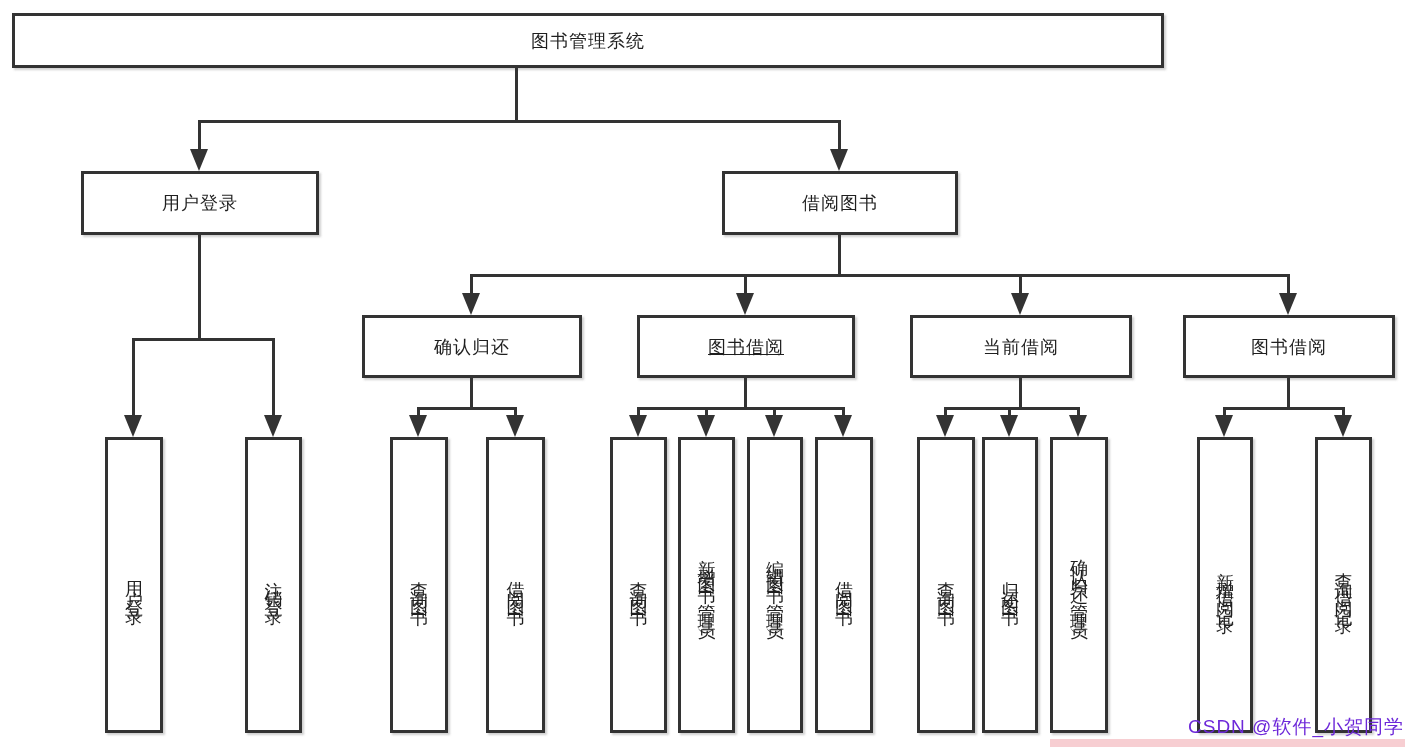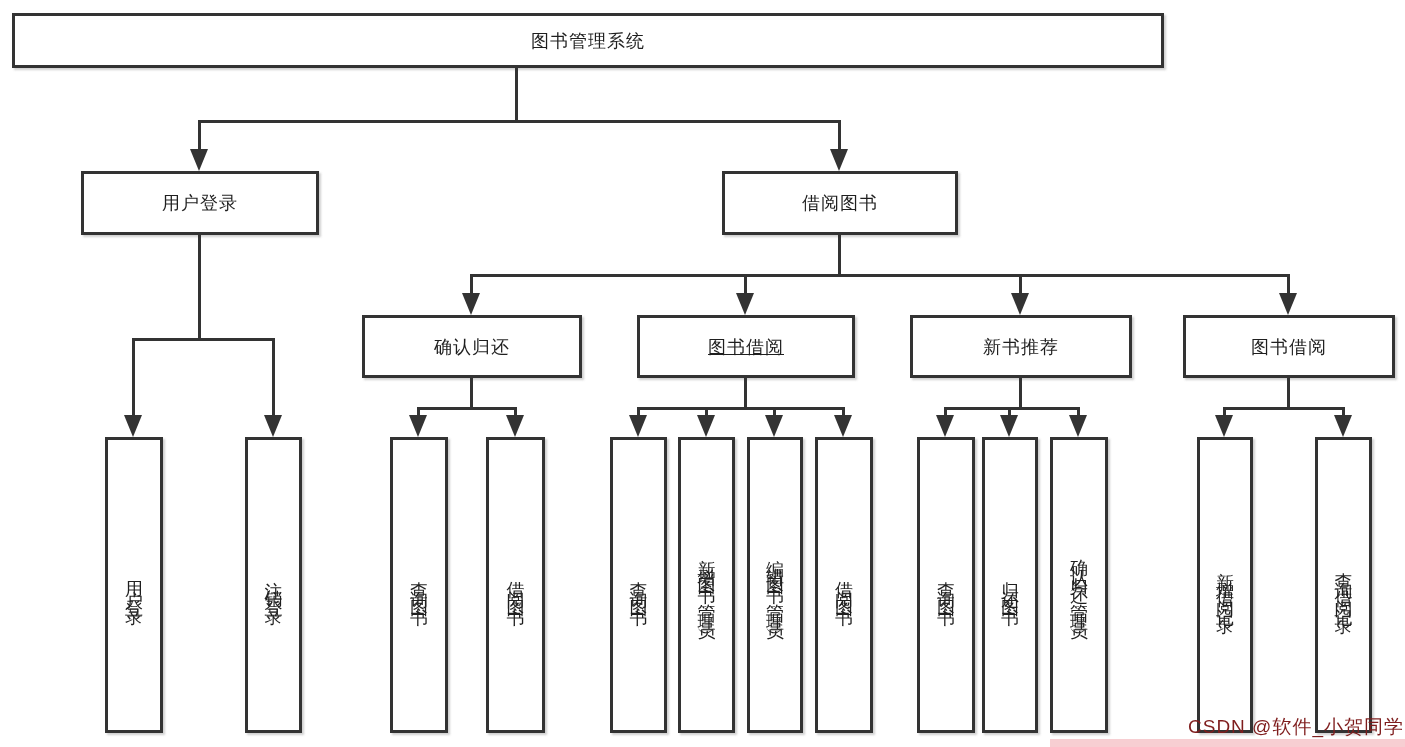--- a/index.html
+++ b/index.html
@@ -20,21 +20,21 @@
   }
   .hline,.vline{position:absolute;background:#333333;}
   .arrowhead{
     position:absolute;width:0;height:0;
     border-left:9px solid transparent;border-right:9px solid transparent;
     border-top:22px solid #333333;
   }
   .wm-strip{position:absolute;left:1050px;top:739px;width:355px;height:8px;background:#f7ced2;}
   .watermark{
     position:absolute;left:1188px;top:714px;width:210px;
-    color:#7f1d1d;font-size:19px;letter-spacing:1px;white-space:nowrap;
+    color:#6d28d9;font-size:19px;letter-spacing:1px;white-space:nowrap;
   }
 </style>
 </head>
 <body>
 
 <div>
 
   <div class="box" style="left:12px;top:13px;width:1152px;height:55px;">
     <span>图书管理系统</span>
   </div>
@@ -46,21 +46,21 @@
     <span>借阅图书</span>
   </div>
 
   <div class="box" style="left:362px;top:315px;width:220px;height:63px;">
     <span>确认归还</span>
   </div>
   <div class="box" style="left:637px;top:315px;width:218px;height:63px;text-decoration:underline;">
     <span>图书借阅</span>
   </div>
   <div class="box" style="left:910px;top:315px;width:222px;height:63px;">
-    <span>新书推荐</span>
+    <span>当前借阅</span>
   </div>
   <div class="box" style="left:1183px;top:315px;width:212px;height:63px;">
     <span>图书借阅</span>
   </div>
 
   <div class="box leaf" style="left:105px;top:437px;width:58px;height:296px;">
     <span>用户登录</span>
   </div>
   <div class="box leaf" style="left:245px;top:437px;width:57px;height:296px;">
     <span>注销登录</span>

